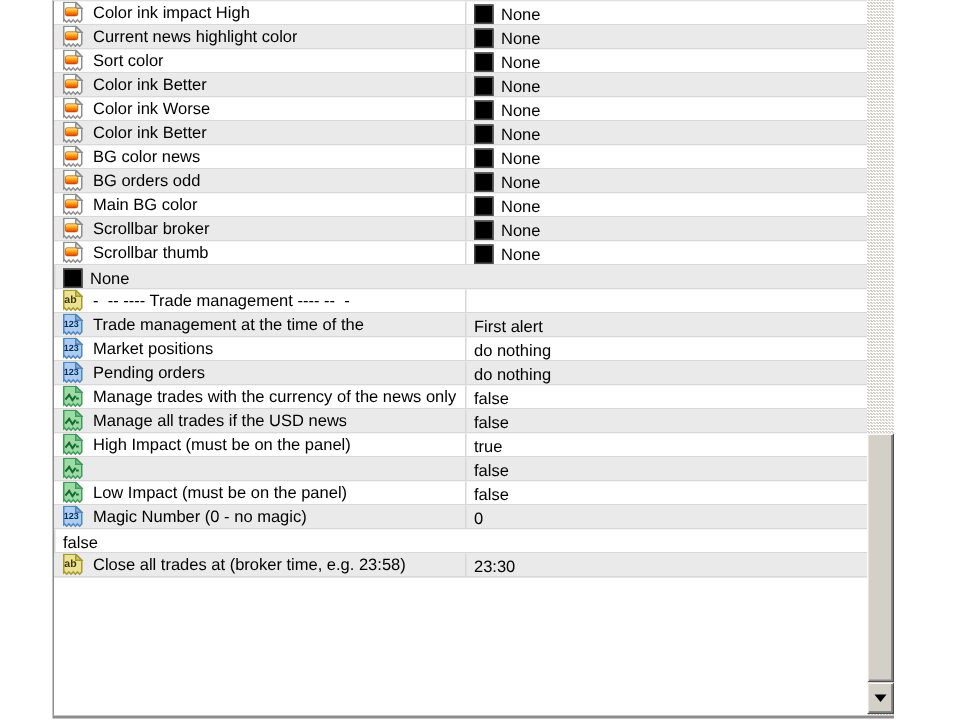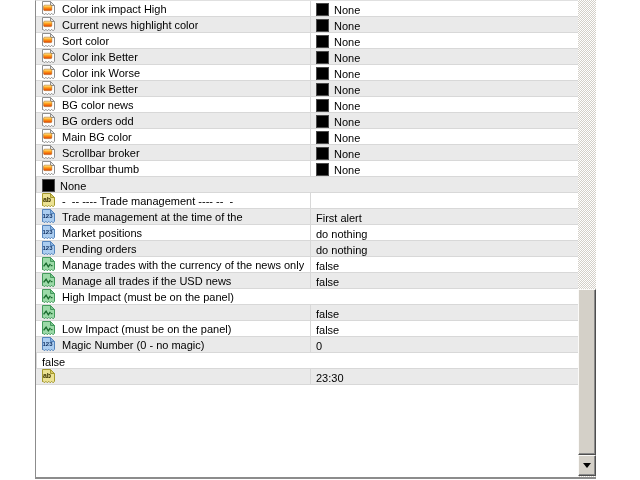--- a/index.html
+++ b/index.html
@@ -325,20 +325,24 @@
     <div class="row">
     <div class="cell-name">
       <span class="icon"><svg viewBox="0 0 16 16" width="16" height="16" xmlns="http://www.w3.org/2000/svg">
             <path d="M2.5 0.5 L10.5 0.5 L14.5 4.5 L14.5 12.3 L13.1 13.8 L11.66 12.3 L10.22 13.8 L8.78 12.3 L7.34 13.8 L5.9 12.3 L4.46 13.8 L3.02 12.3 L2.5 12.84 Z" fill="#9cdaa8" stroke="#449a5c"></path>
             <path d="M10.5 0.5 L10.5 4.5 L14.5 4.5 Z" fill="#7cc690" stroke="#449a5c"></path>
             <polyline points="3.6,9.4 6.1,6.2 8.3,9.8 10.4,6.9" fill="none" stroke="#1a6b2e" stroke-width="1.4"></polyline>
             <line x1="10.7" y1="8.6" x2="12.5" y2="8.6" stroke="#1a6b2e" stroke-width="1.3"></line>
           </svg></span>
       <span class="plabel">High Impact (must be on the panel)</span>
     </div>
+    <div class="cell-value">
+
+      <span class="pvalue">true</span>
+    </div>
   </div>
     <div class="row">
     <div class="cell-name">
       <span class="icon"><svg viewBox="0 0 16 16" width="16" height="16" xmlns="http://www.w3.org/2000/svg">
             <path d="M2.5 0.5 L10.5 0.5 L14.5 4.5 L14.5 12.3 L13.1 13.8 L11.66 12.3 L10.22 13.8 L8.78 12.3 L7.34 13.8 L5.9 12.3 L4.46 13.8 L3.02 12.3 L2.5 12.84 Z" fill="#9cdaa8" stroke="#449a5c"></path>
             <path d="M10.5 0.5 L10.5 4.5 L14.5 4.5 Z" fill="#7cc690" stroke="#449a5c"></path>
             <polyline points="3.6,9.4 6.1,6.2 8.3,9.8 10.4,6.9" fill="none" stroke="#1a6b2e" stroke-width="1.4"></polyline>
             <line x1="10.7" y1="8.6" x2="12.5" y2="8.6" stroke="#1a6b2e" stroke-width="1.3"></line>
           </svg></span>
     </div>
@@ -382,20 +386,21 @@
       <span class="pvalue">false</span>
     </div>
   </div>
     <div class="row">
     <div class="cell-name">
       <span class="icon"><svg viewBox="0 0 16 16" width="16" height="16" xmlns="http://www.w3.org/2000/svg">
             <path d="M2.5 0.5 L10.5 0.5 L14.5 4.5 L14.5 12.3 L13.1 13.8 L11.66 12.3 L10.22 13.8 L8.78 12.3 L7.34 13.8 L5.9 12.3 L4.46 13.8 L3.02 12.3 L2.5 12.84 Z" fill="#ece293" stroke="#a59a2e"></path>
             <path d="M10.5 0.5 L10.5 4.5 L14.5 4.5 Z" fill="#d8ca6a" stroke="#a59a2e"></path>
             <text x="7" y="9" text-anchor="middle" font-family="Liberation Sans, sans-serif" font-size="7" font-weight="bold" fill="#3c3400">ab</text>
           </svg></span>
+      <span class="plabel">Close all trades at (broker time, e.g. 23:58)</span>
     </div>
     <div class="cell-value">
 
       <span class="pvalue">23:30</span>
     </div>
   </div>
   </div>
 
 <div class="scrollbar">
   <div class="sb-track"></div>

